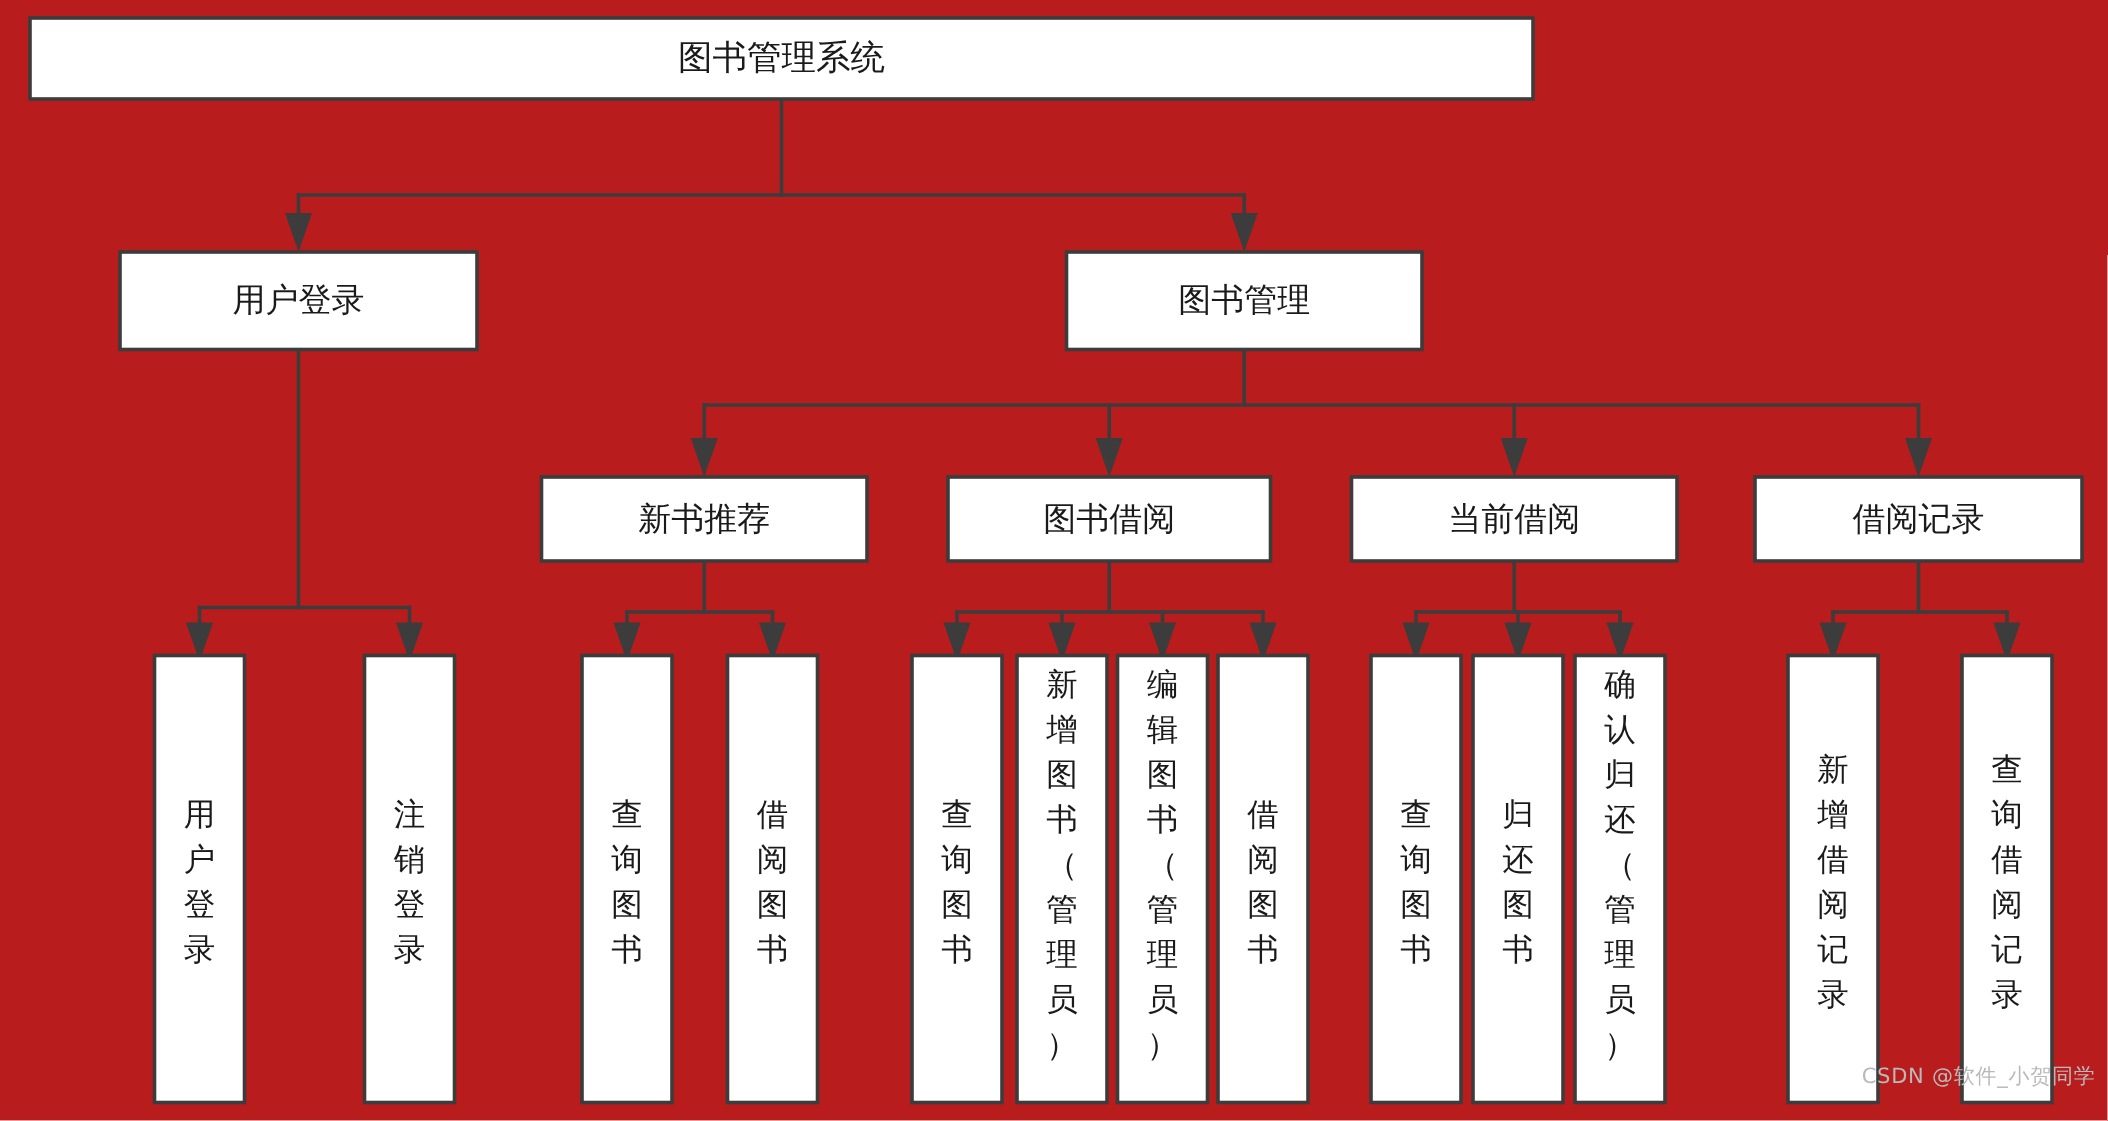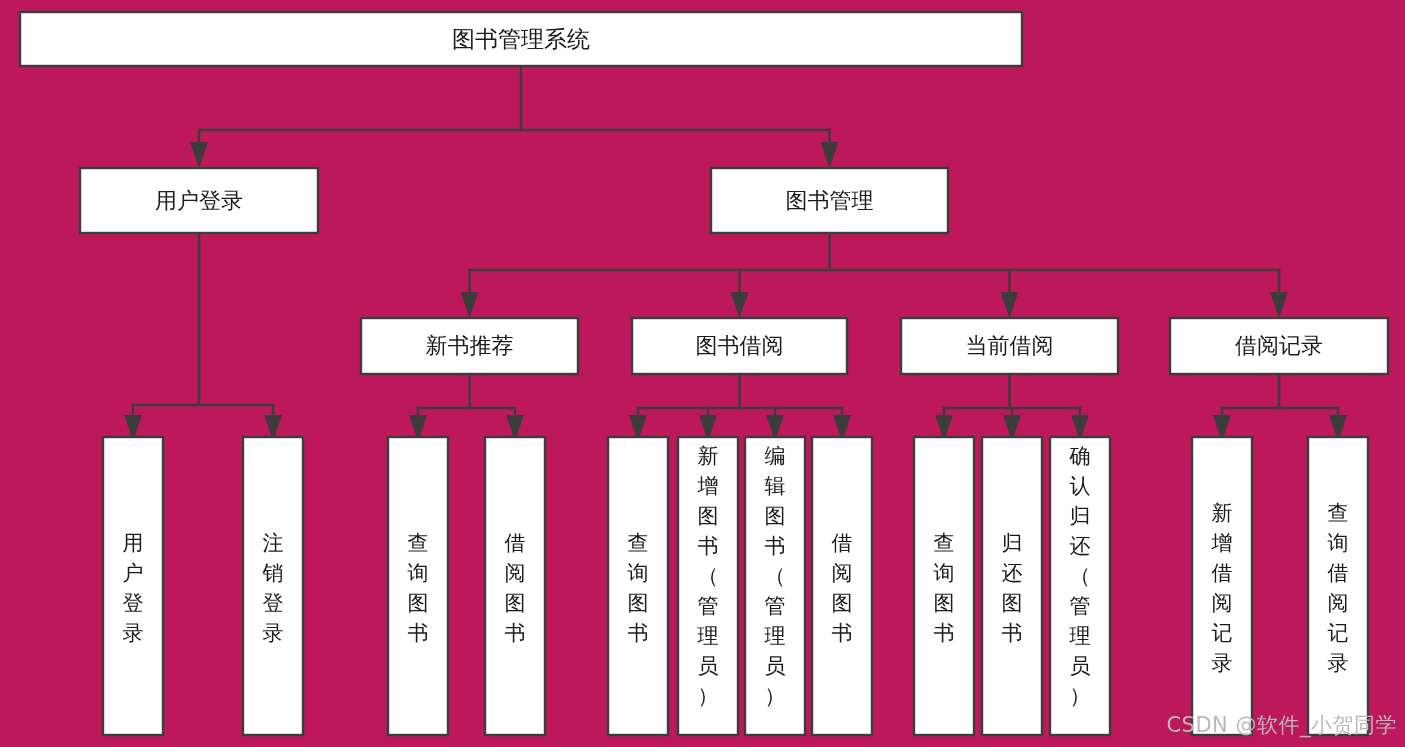--- a/index.html
+++ b/index.html
@@ -7,21 +7,21 @@
     padding: 0;
     background: #ffffff;
   }
   body {
     font-family: "DejaVu Sans", "Liberation Sans", sans-serif;
   }
   #diagram-root {
     position: relative;
     width: 1405px;
     height: 747px;
-    background: #be185d;
+    background: #b91c1c;
     overflow: hidden;
   }
   svg.diagram-svg {
     position: absolute;
     left: 0;
     top: 0;
     width: 1405px;
     height: 747px;
     display: block;
   }
@@ -52,23 +52,23 @@
   }
   .leaf-label {
     font-family: "DejaVu Sans", "Liberation Sans", sans-serif;
     fill: #1a1a1a;
     font-size: 21px;
     text-anchor: middle;
   }
   .watermark {
     position: absolute;
     right: 8px;
-    bottom: 8px;
-    font-family: "DejaVu Sans", "Liberation Sans", sans-serif;
-    font-size: 21px;
+    bottom: 20px;
+    font-family: "DejaVu Sans", "Liberation Sans", sans-serif;
+    font-size: 14px;
     color: #b9b9b9;
     letter-spacing: 0.5px;
     white-space: nowrap;
     pointer-events: none;
   }
 </style>
 </head>
 <body>
 
 <div id="diagram-root">

